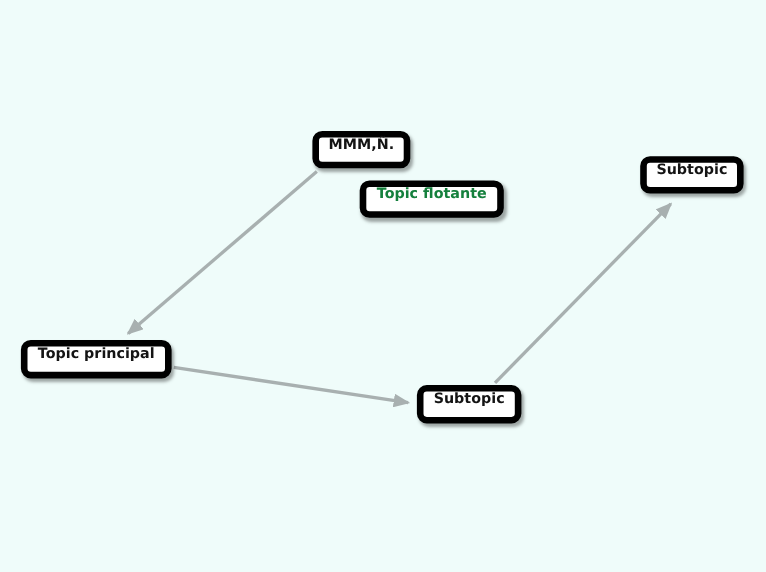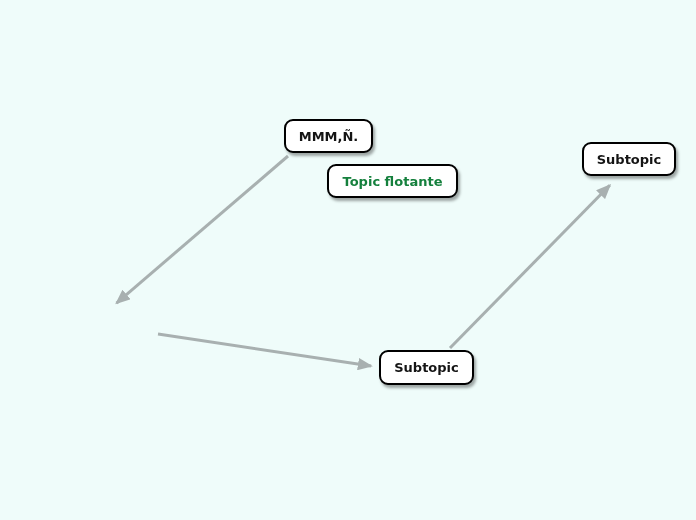--- a/index.html
+++ b/index.html
@@ -22,24 +22,23 @@
     position: absolute;
     left: 0;
     top: 0;
     width: 696px;
     height: 520px;
   }
   .node {
     position: absolute;
     box-sizing: border-box;
     background: #ffffff;
-    border: 2px solid #fca5a5;
+    border: 6px solid #fca5a5;
     border-radius: 9px;
     display: flex;
-    align-items: center;
     justify-content: center;
     box-shadow: 2px 3px 3px rgba(0,0,0,0.35);
     z-index: 2;
   }
   .node-label {
     font-family: "DejaVu Sans", sans-serif;
     font-weight: bold;
     font-size: 13px;
     color: #141414;
     white-space: nowrap;
@@ -64,20 +63,23 @@
   </svg>
 
   <div class="node" style="left: 284px; top: 119px; width: 89px; height: 34px; background: rgb(255, 255, 255); border-color: rgb(0, 0, 0);">
     <span class="node-label" style="color: rgb(20, 20, 20);">MMM,Ñ.</span>
   </div>
 
   <div class="node" style="left: 327px; top: 164px; width: 131px; height: 34px; background: rgb(255, 255, 255); border-color: rgb(0, 0, 0);">
     <span class="node-label" style="color: #15803d;">Topic flotante</span>
   </div>
 
+  <div class="node" style="left: 19px; top: 309px; width: 137px; height: 35px; background: rgb(255, 255, 255); border-color: rgb(0, 0, 0);">
+    <span class="node-label" style="color: rgb(20, 20, 20);">Topic principal</span>
+  </div>
 
   <div class="node" style="left: 379px; top: 350px; width: 95px; height: 35px; background: rgb(255, 255, 255); border-color: rgb(0, 0, 0);">
     <span class="node-label" style="color: rgb(20, 20, 20);">Subtopic</span>
   </div>
 
   <div class="node" style="left: 582px; top: 142px; width: 94px; height: 34px; background: rgb(255, 255, 255); border-color: rgb(0, 0, 0);">
     <span class="node-label" style="color: rgb(20, 20, 20);">Subtopic</span>
   </div>
 
 </div>

